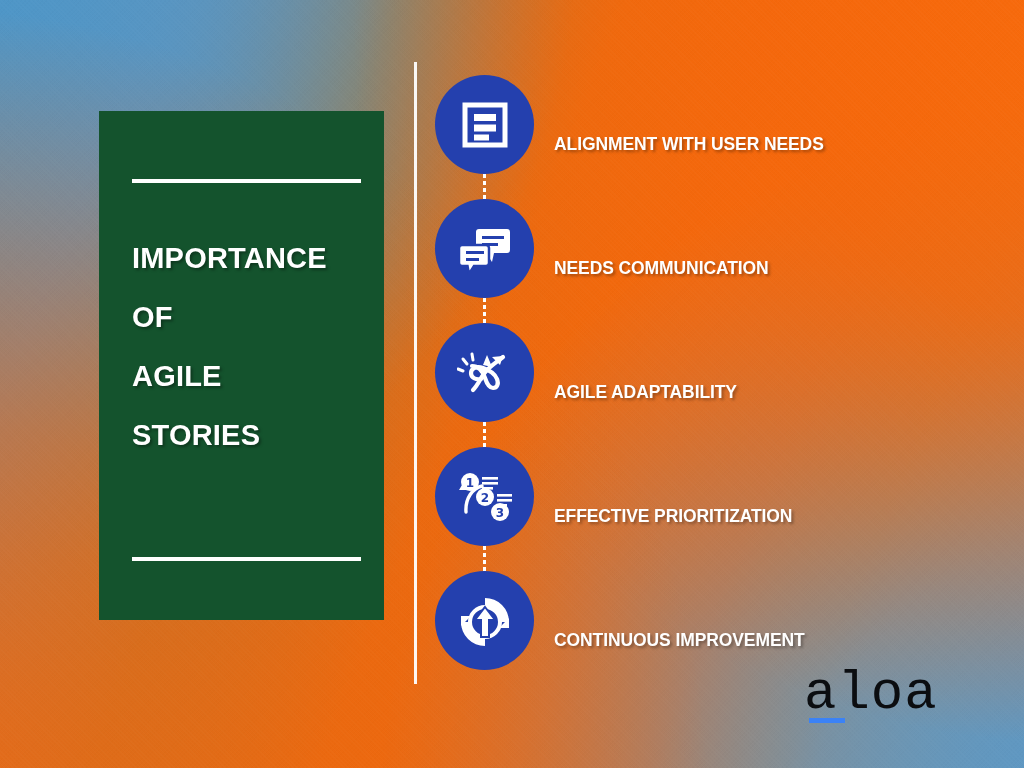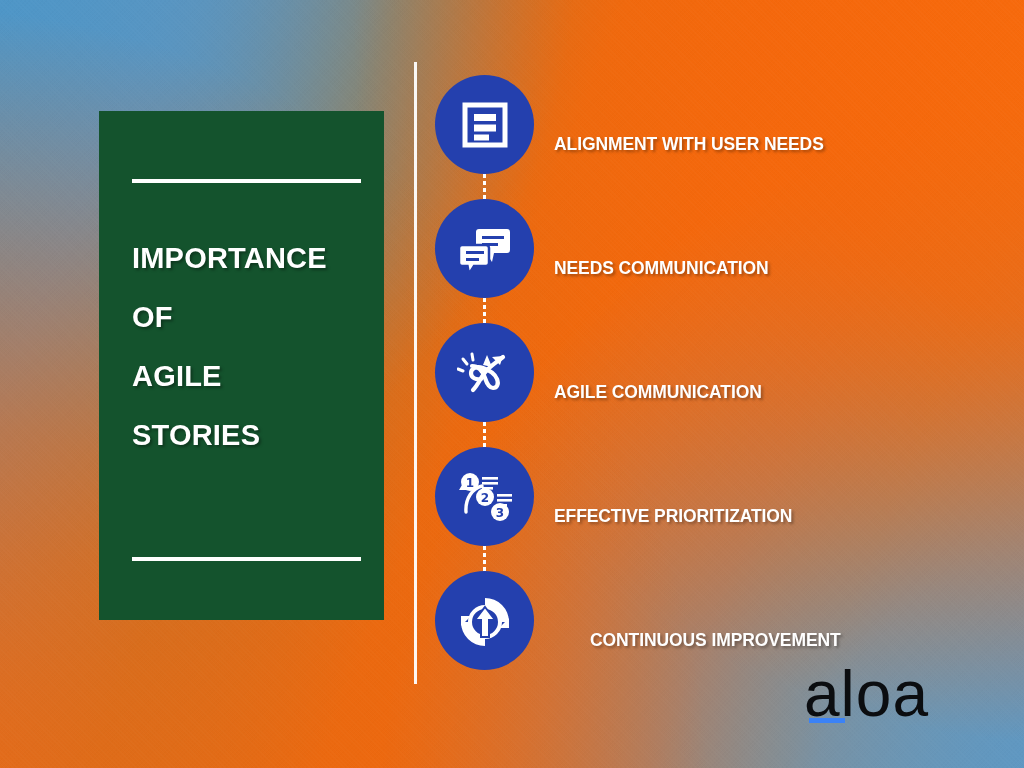--- a/index.html
+++ b/index.html
@@ -113,21 +113,21 @@
     top: 75px;
     width: 560px;
   }
   .item {
     position: relative;
     height: 99px;
     margin-bottom: 25px;
     display: flex;
     align-items: center;
   }
-  .item:last-child { margin-bottom: 0; gap: 36px; }
+  .item:last-child { margin-bottom: 0; }
   .circle {
     position: relative;
     width: 99px;
     height: 99px;
     border-radius: 50%;
     background: #2440ae;
     flex: 0 0 99px;
     display: flex;
     align-items: center;
     justify-content: center;
@@ -158,22 +158,22 @@
 
   
   .logo {
     position: absolute;
     left: 804px;
     top: 663px;
     width: 140px;
     height: 62px;
   }
   .logo-text {
-    font-family: Liberation Sans, sans-serif;
-    font-size: 64px;
+    font-family: Liberation Mono, monospace;
+    font-size: 54px;
     font-weight: 300;
     color: #0b0d10;
     line-height: 62px;
     letter-spacing: 1px;
   }
   .logo-underline {
     position: absolute;
     left: 5px;
     top: 55px;
     width: 36px;
@@ -251,21 +251,21 @@
             <path d="M46 10 l-11 1 l8 8 z" fill="#ffffff"></path>
             <path d="M30 9 l5 12 l-9 -2 z" fill="#ffffff"></path>
             <g stroke="#ffffff" stroke-width="3" stroke-linecap="round">
               <path d="M10 18 L6 13"></path>
               <path d="M16 14 L15 8"></path>
               <path d="M6 25 L1 23"></path>
             </g>
           </svg>
         </span>
       </div>
-      <div class="item-label">AGILE COMMUNICATION</div>
+      <div class="item-label">AGILE ADAPTABILITY</div>
       <div class="connector"></div>
     </div>
 
     <div class="item">
       <div class="circle">
         <span>
           <svg width="58" height="54" viewBox="0 0 58 54">
             <path d="M10 42 C 9 28, 17 18, 26 16" fill="none" stroke="#ffffff" stroke-width="3.4" stroke-linecap="round"></path>
             <path d="M9 10 l6 10 l-12 0 z" fill="#ffffff"></path>
             <circle cx="14" cy="12" r="9" fill="#ffffff"></circle>

